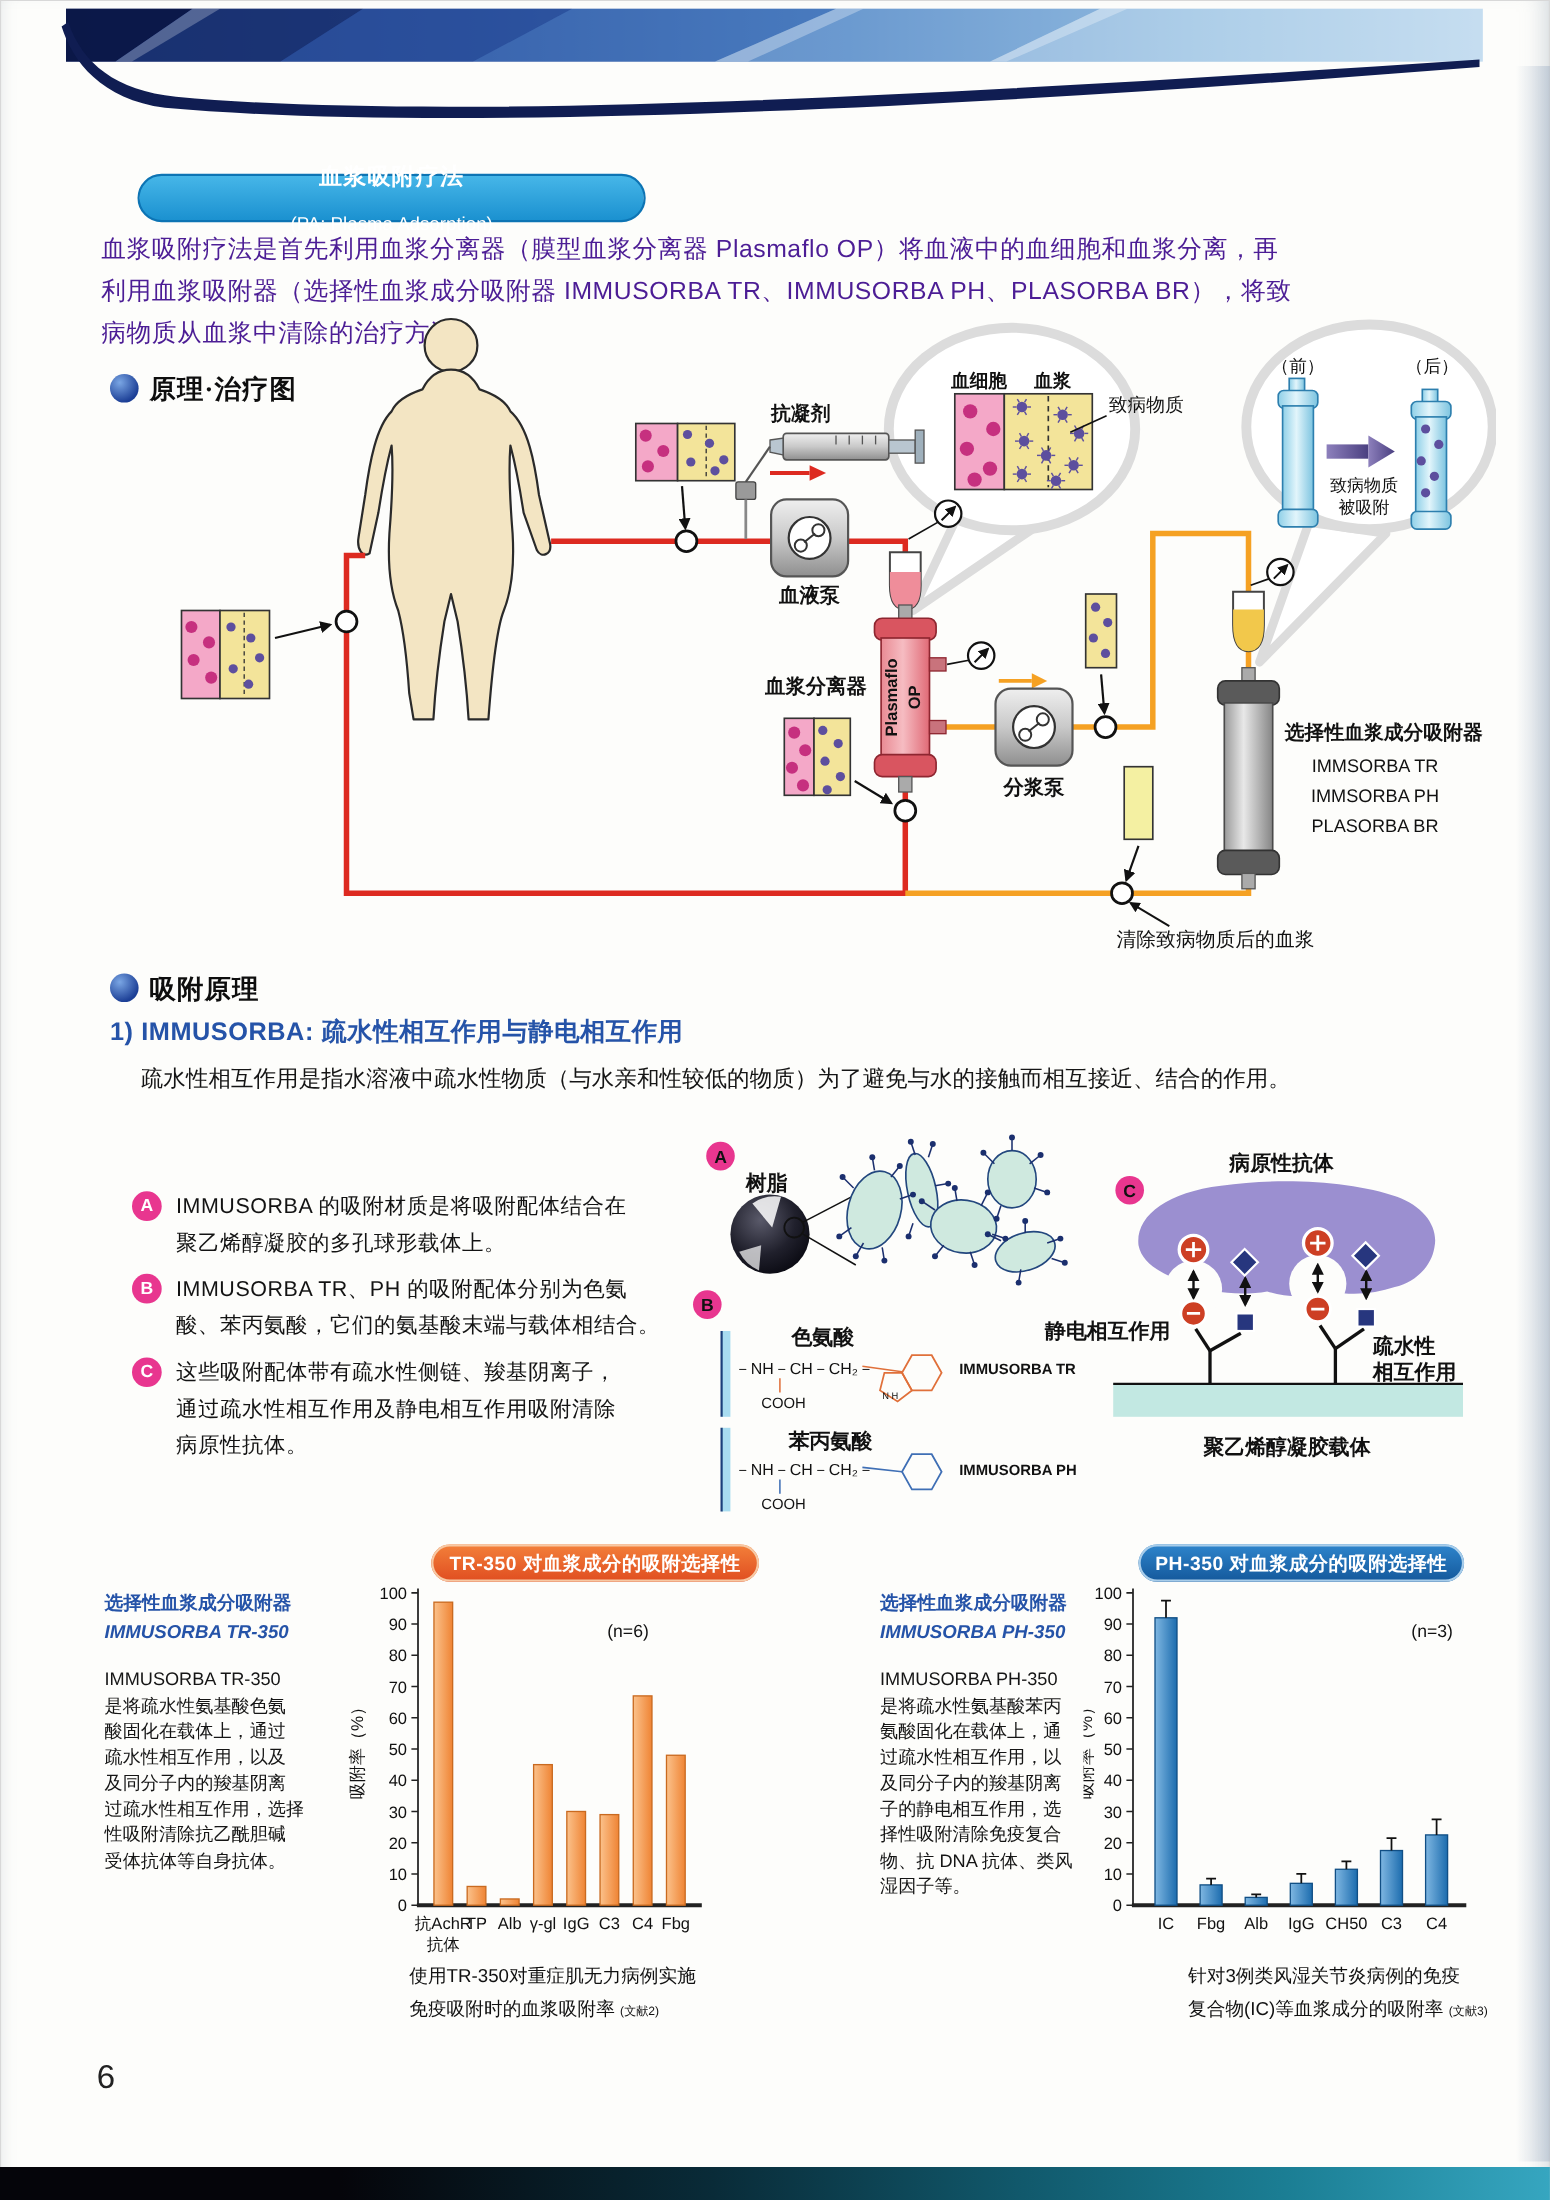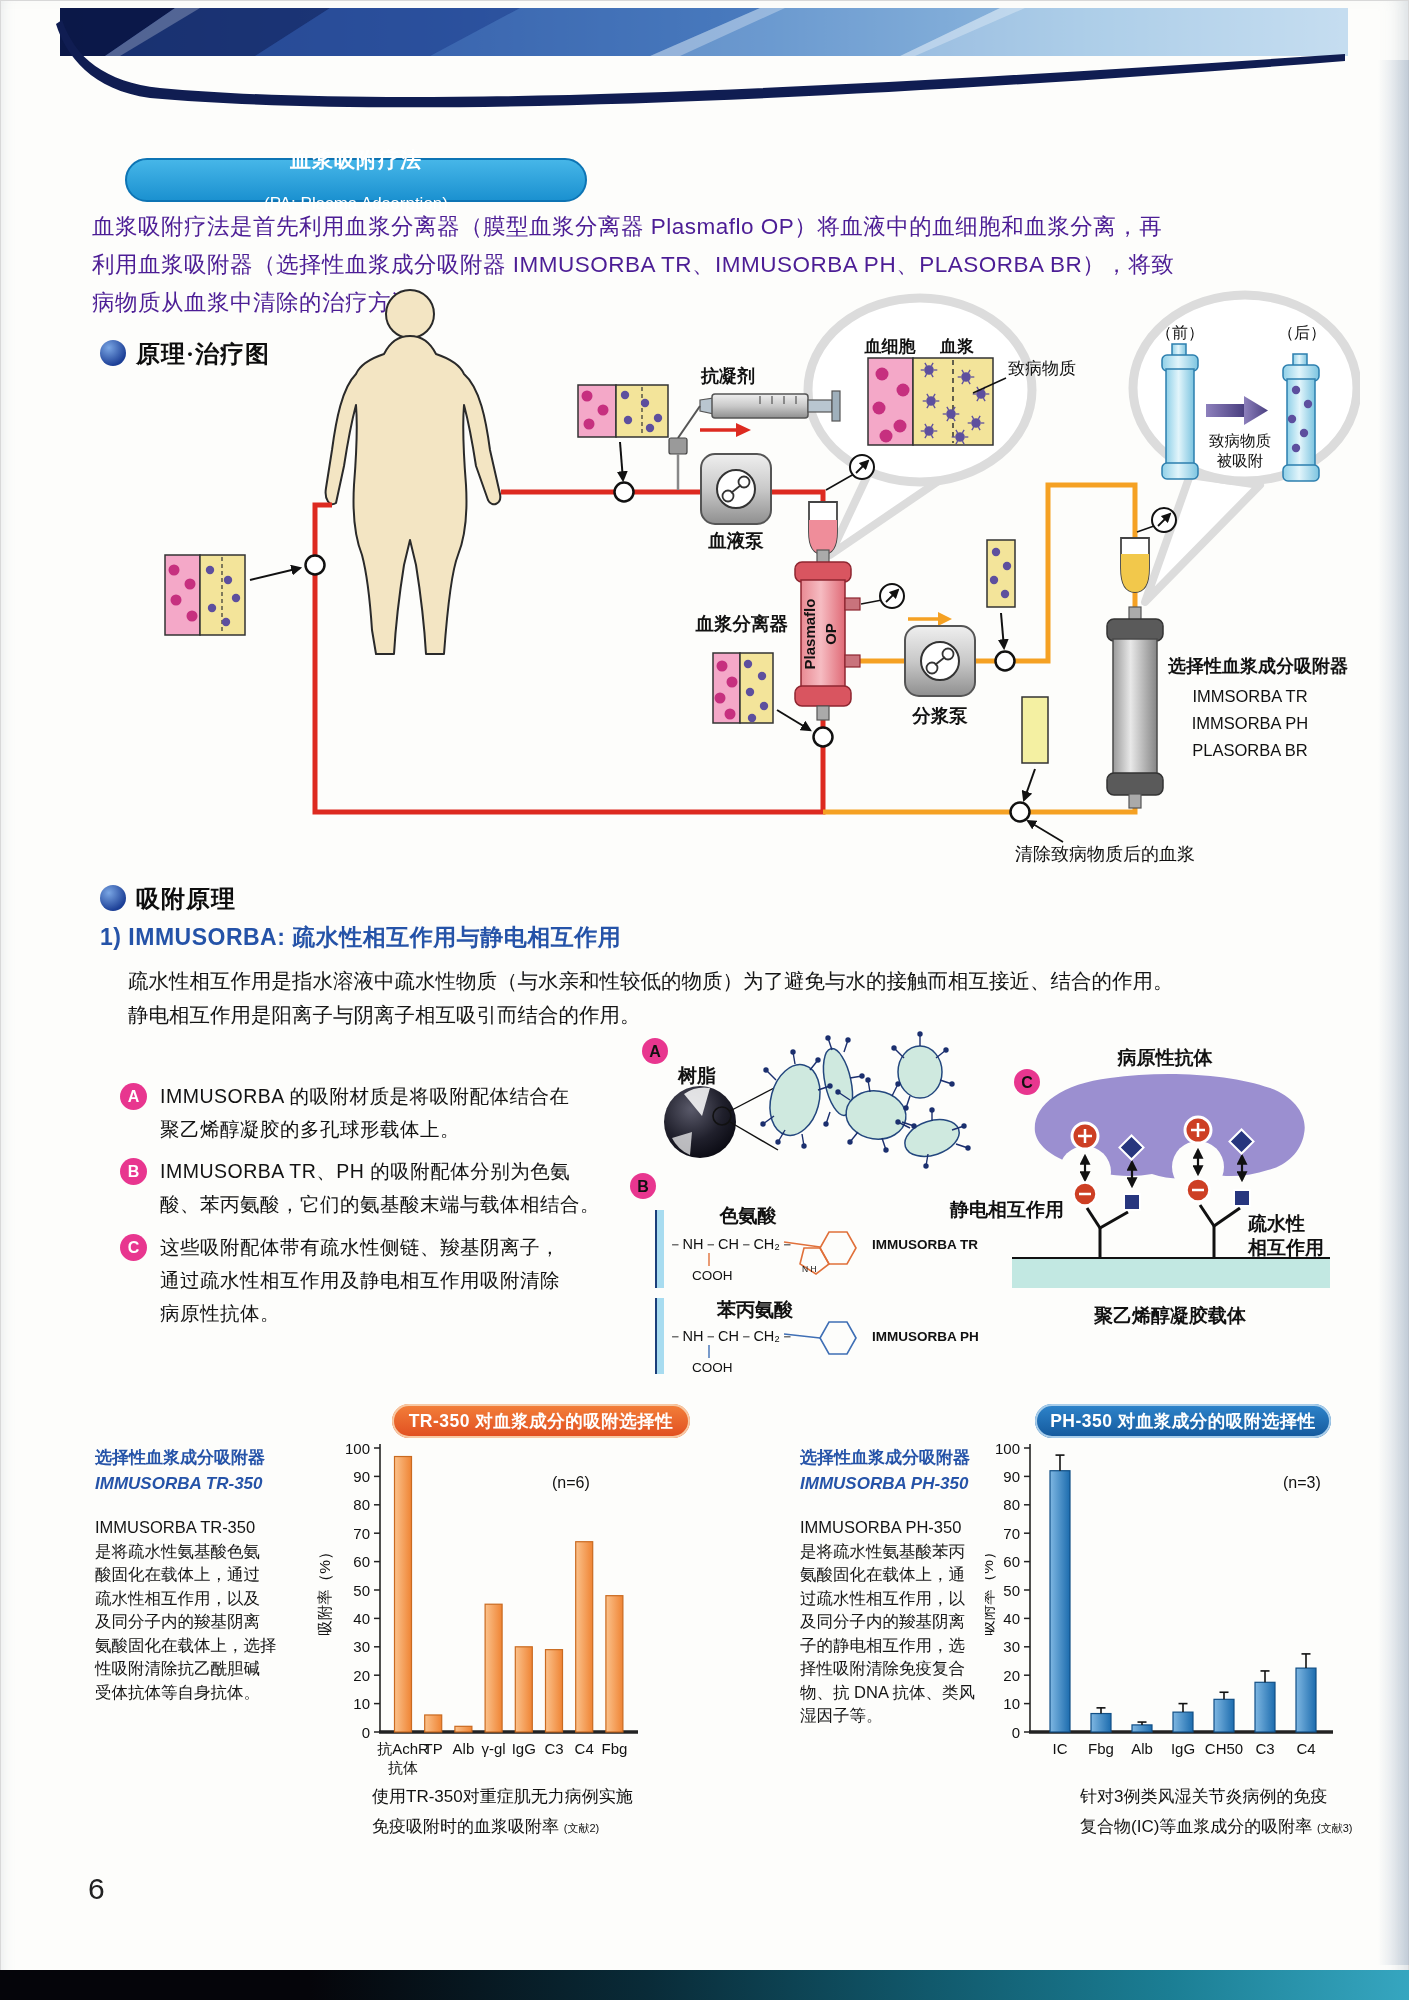--- a/index.html
+++ b/index.html
@@ -376,21 +376,20 @@
     <text x="1190" y="459" font-size="16.5" text-anchor="middle">IMMSORBA PH</text>
     <text x="1190" y="486" font-size="16.5" text-anchor="middle">PLASORBA BR</text>
     <line x1="1003" y1="572" x2="968" y2="551" stroke="#111" stroke-width="1.8" marker-end="url(#mB)"></line>
     <text x="955" y="590" font-size="18">清除致病物质后的血浆</text>
   </svg>
 
   <div class="abs secdot" style="left:100px;top:885px"></div>
   <div class="abs sechead" style="left:136px;top:883px">吸附原理</div>
   <div class="abs bluehead" style="left:100px;top:922px">1) IMMUSORBA: 疏水性相互作用与静电相互作用</div>
   <div class="abs para" style="left:128px;top:964px">疏水性相互作用是指水溶液中疏水性物质（与水亲和性较低的物质）为了避免与水的接触而相互接近、结合的作用。</div>
-  <div class="abs para" style="left:128px;top:998px">静电相互作用是阳离子与阴离子相互吸引而结合的作用。</div>
 
   <div class="abs abadge" style="left:120px;top:1083px">A</div>
   <div class="abs abline" style="left:160px;top:1083px">IMMUSORBA 的吸附材质是将吸附配体结合在</div>
   <div class="abs abline" style="left:160px;top:1116px">聚乙烯醇凝胶的多孔球形载体上。</div>
   <div class="abs abadge" style="left:120px;top:1158px">B</div>
   <div class="abs abline" style="left:160px;top:1158px">IMMUSORBA TR、PH 的吸附配体分别为色氨</div>
   <div class="abs abline" style="left:160px;top:1191px">酸、苯丙氨酸，它们的氨基酸末端与载体相结合。</div>
   <div class="abs abadge" style="left:120px;top:1234px">C</div>
   <div class="abs abline" style="left:160px;top:1234px">这些吸附配体带有疏水性侧链、羧基阴离子，</div>
   <div class="abs abline" style="left:160px;top:1267px">通过疏水性相互作用及静电相互作用吸附清除</div>
@@ -550,21 +549,21 @@
   <div class="abs banner blue" style="left:1035px;top:1404px;width:296px">PH-350 对血浆成分的吸附选择性</div>
 
   <div class="abs coltitle" style="left:95px;top:1446px">选择性血浆成分吸附器</div>
   <div class="abs coltitle it" style="left:95px;top:1474px">IMMUSORBA TR-350</div>
   <div class="abs colbody" style="left:95px;top:1516px">
     <div>IMMUSORBA TR-350</div>
       <div>是将疏水性氨基酸色氨</div>
     <div>酸固化在载体上，通过</div>
       <div>疏水性相互作用，以及</div>
     <div>及同分子内的羧基阴离</div>
-      <div>氨酸固化在载体上，选择</div>
+      <div>过疏水性相互作用，选择</div>
     <div>性吸附清除抗乙酰胆碱</div>
       <div>受体抗体等自身抗体。</div>
   </div>
 
   <div class="abs coltitle" style="left:800px;top:1446px">选择性血浆成分吸附器</div>
   <div class="abs coltitle it" style="left:800px;top:1474px">IMMUSORBA PH-350</div>
   <div class="abs colbody" style="left:800px;top:1516px">
     <div>IMMUSORBA PH-350</div>
       <div>是将疏水性氨基酸苯丙</div>
     <div>氨酸固化在载体上，通</div>

